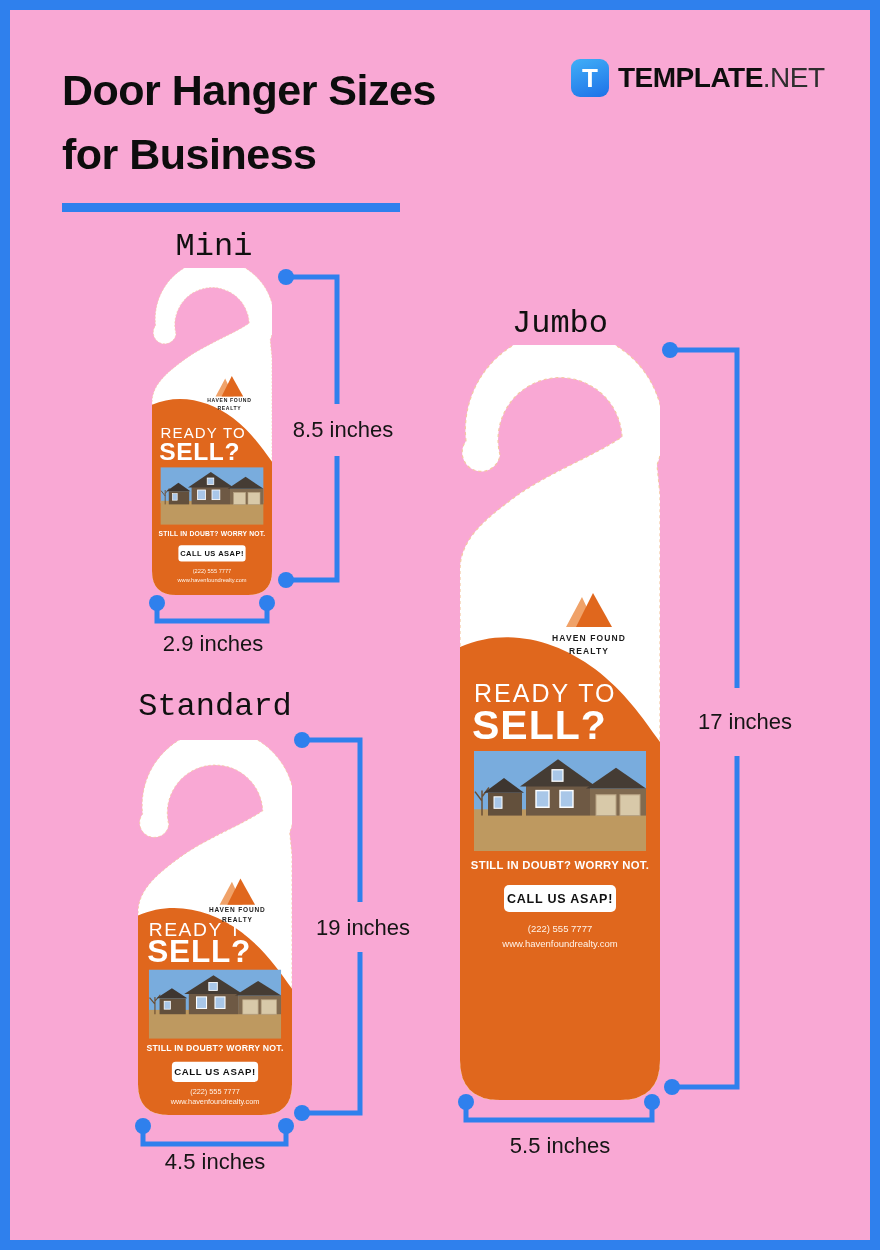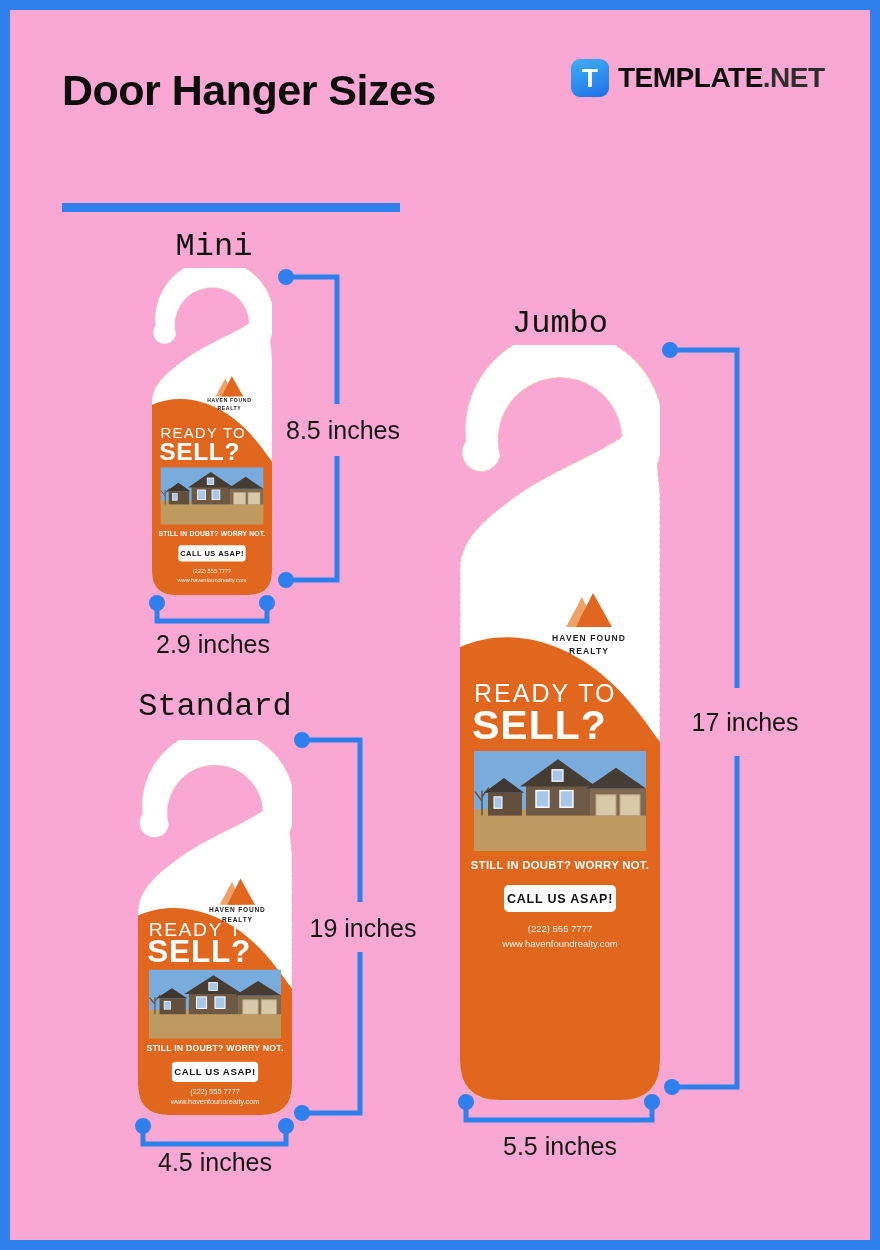--- a/index.html
+++ b/index.html
@@ -24,42 +24,43 @@
   }
   .brand { position:absolute; left:571px; top:59px; display:flex; align-items:center; z-index:5; }
   .brand-tile {
     width:38px; height:38px; border-radius:9px;
     background:linear-gradient(160deg,#41AFF7 0%,#1D71E8 100%);
     color:#fff; font-size:26px; font-weight:700;
     display:flex; align-items:center; justify-content:center;
   }
   .brand-word { margin-left:9px; font-size:28px; letter-spacing:-0.5px; color:#0e0e0e; }
   .brand-word .b { font-weight:800;text-align:center; }
-  .brand-word .l { font-weight:700; color:#2e2e2e; }
+  .brand-word .l { font-weight:400; color:#2e2e2e; }
   .size-title {
     position:absolute; transform:translate(-50%,-50%);
     font-size:32px; font-weight:500; color:#101010; white-space:nowrap; z-index:10;font-family:Liberation Mono, monospace;
   }
   .mlabel {
     position:absolute; transform:translate(-50%,-50%);
-    font-size:25px; font-weight:400; color:#151515; white-space:nowrap; z-index:12;
+    font-size:22px; font-weight:400; color:#151515; white-space:nowrap; z-index:12;
     background:transparent;
     text-align:right;
   }
   .hanger { position:absolute; z-index:6; }
   svg text { font-family:"Liberation Sans", sans-serif; }
   .overlay { position:absolute; left:0; top:0; z-index:8; pointer-events:none; }
 </style>
 </head>
 <body>
 
 <div class="page">
 
   <div class="title">
     <div>Door Hanger Sizes</div>
+    <div>for Business</div>
   </div>
   <div class="title-bar" style="background:#2F80ED"></div>
 
   <div class="brand">
     <div class="brand-tile">T</div>
     <div class="brand-word"><span class="b">TEMPLATE</span><span class="l">.NET</span></div>
   </div>
 
   <div class="size-title" style="left:214px; top:246px;">Mini</div>
   <div class="size-title" style="left:215px; top:706px;">Standard</div>

